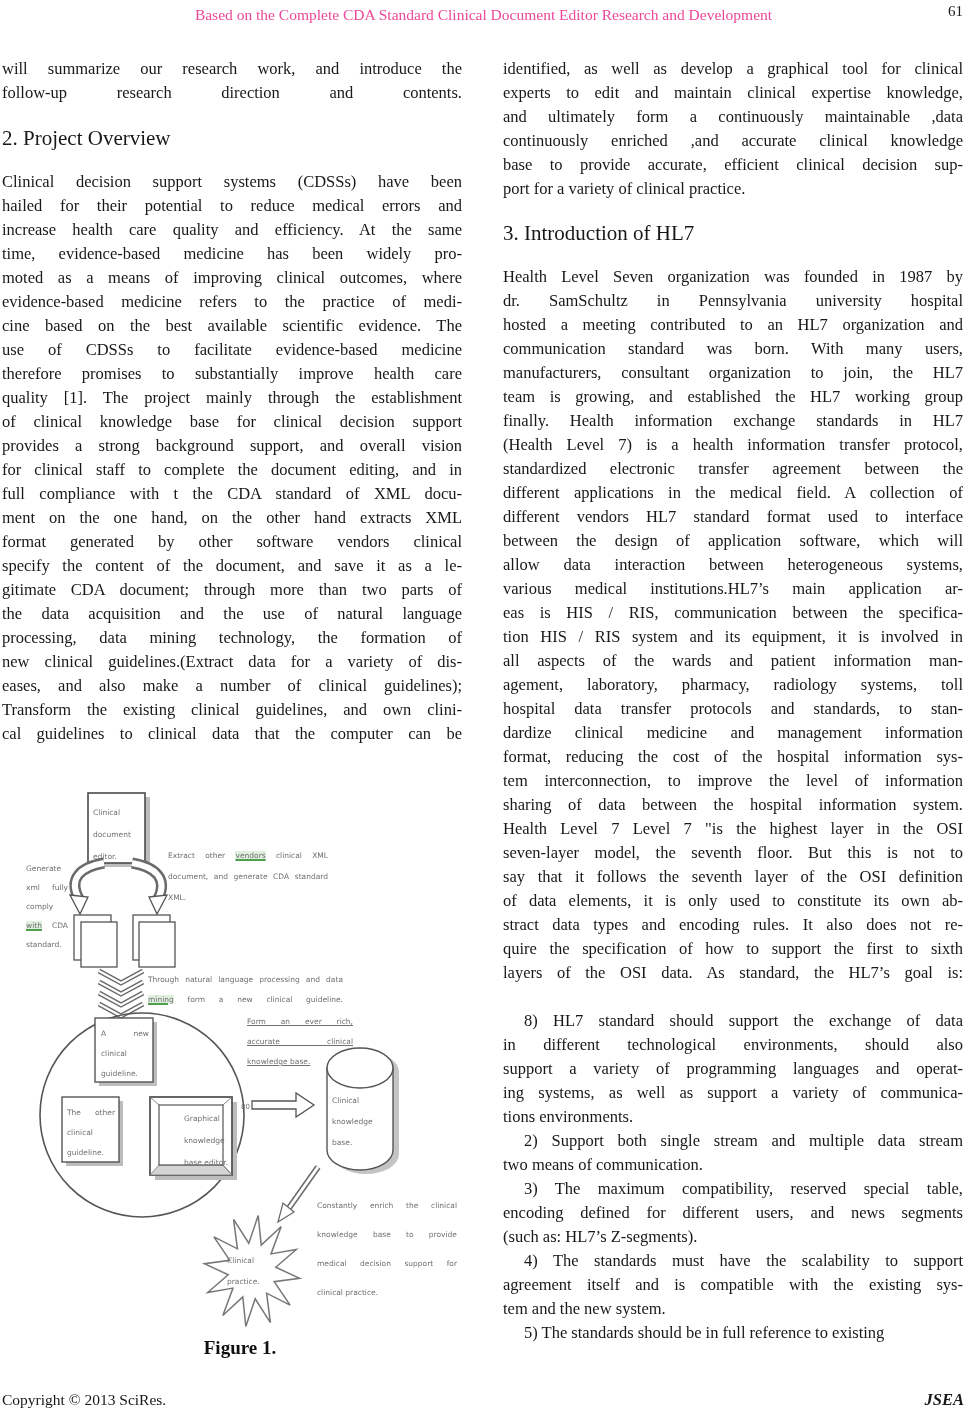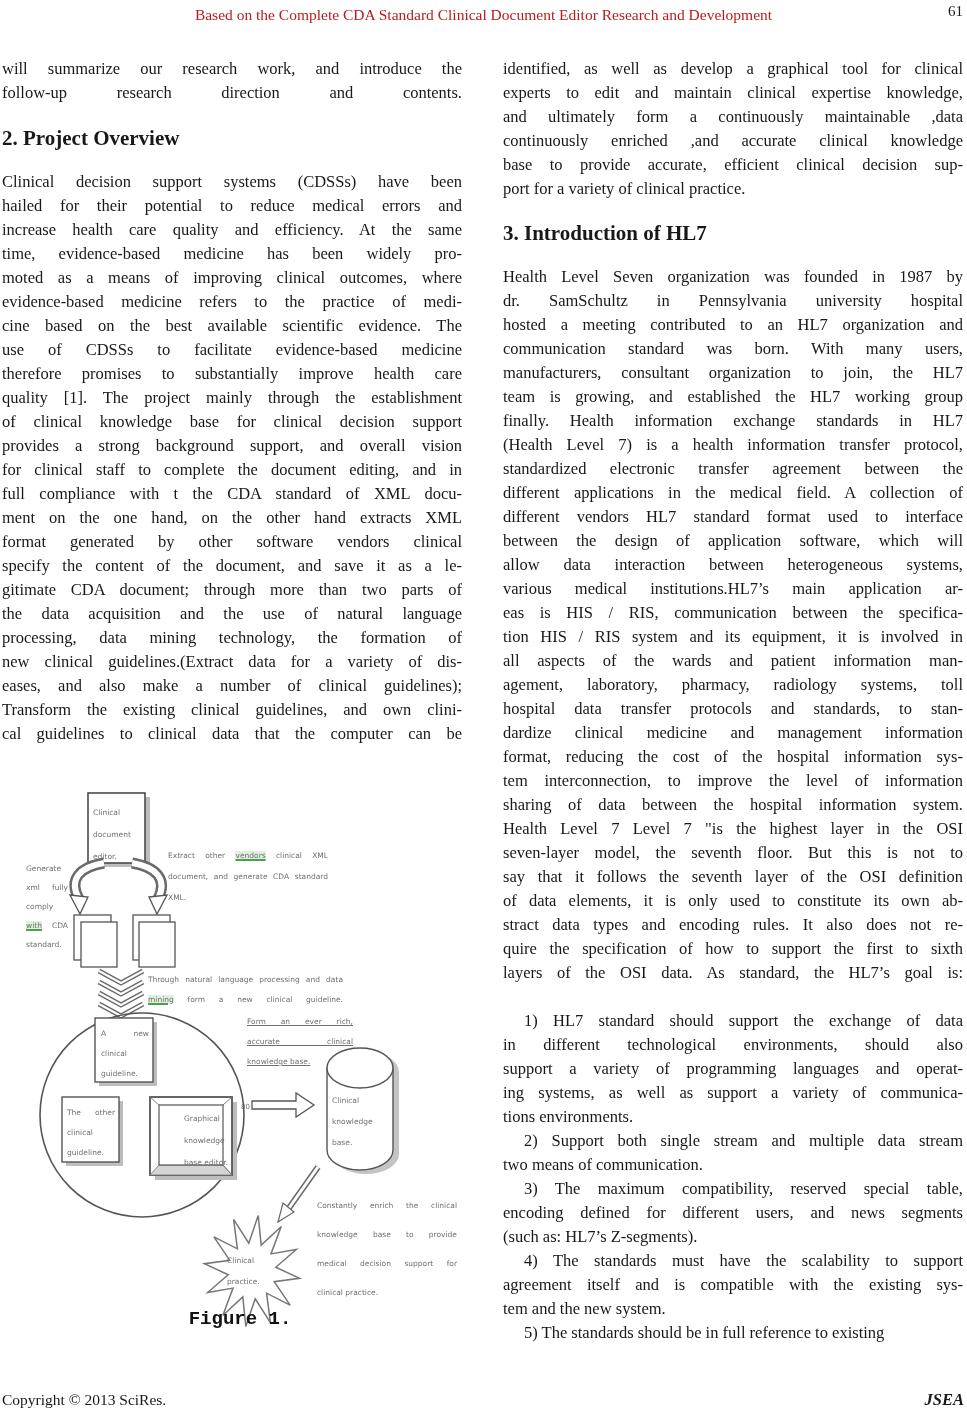--- a/index.html
+++ b/index.html
@@ -10,37 +10,37 @@
     font-family:"Liberation Serif", serif;
     color:#181818;
     overflow:hidden;
   }
   .abs{position:absolute;}
 
   
   .running-head{
     left:0;right:0;top:6px;
     text-align:center;
-    font-size:15.5px;color:#b91c1c;
+    font-size:15.5px;color:#ec4899;
   }
   .page-num{
     right:4px;top:3px;
     font-size:15px;color:#1c1c1c;
   }
   .footer-left{left:2px;top:1391px;font-size:15.5px;}
   .footer-right{right:3px;top:1390px;font-size:16.5px;font-weight:bold;font-style:italic;}
 
   
   .col{width:460px;}
   .body-text{font-size:16.5px;line-height:24px;}
   .line{text-align:justify;text-align-last:justify;}
   .line.last{text-align-last:left;}
   .jall .line.last{text-align-last:justify;}
   .items .line.first{text-indent:21px;}
-  .heading{font-size:21px;font-weight:bold;line-height:28px;white-space:nowrap;}
+  .heading{font-size:21px;font-weight:normal;line-height:28px;white-space:nowrap;}
 
   b{font-weight:bold;}
 
   
   .fig{left:0;top:775px;width:480px;height:600px;}
   .fig svg{position:absolute;left:0;top:0;}
   .fig-label{
     position:absolute;
     font-family:"DejaVu Sans", sans-serif;
     font-size:7.5px;
@@ -50,23 +50,23 @@
   .fig-label .line{text-align:justify;text-align-last:justify;}
   .left-lines .line{text-align:left !important;text-align-last:left !important;}
   .nolast .line.last{text-align-last:left;}
   .gw{
     text-decoration:underline;
     text-decoration-color:#4e9e4e;
     text-decoration-thickness:2px;
     background:rgba(140,200,140,.28);
   }
   .fig-caption{
-    position:absolute;left:0;top:533px;width:480px;
+    position:absolute;left:0;top:562px;width:480px;
     text-align:center;font-weight:bold;font-size:19px;
-    font-family:Liberation Mono, monospace;color:#111;
+    font-family:Liberation Serif, serif;color:#111;
   }
 </style>
 </head>
 <body>
 
 <div class="abs running-head">Based on the Complete CDA Standard Clinical Document Editor Research and Development</div>
 <div class="abs page-num">61</div>
 
 <div class="abs col body-text jall" style="left:2px;top:57px;">
     <div class="line first">will summarize our research work, and introduce the</div>
@@ -275,21 +275,21 @@
     <div class="line">Health Level 7 Level 7 "is the highest layer in the OSI</div>
     <div class="line">seven-layer model, the seventh floor. But this is not to</div>
     <div class="line">say that it follows the seventh layer of the OSI definition</div>
     <div class="line">of data elements, it is only used to constitute its own ab-</div>
     <div class="line">stract data types and encoding rules. It also does not re-</div>
     <div class="line">quire the specification of how to support the first to sixth</div>
     <div class="line last">layers of the OSI data. As standard, the HL7’s goal is:</div>
   </div>
 <div class="abs col body-text items" style="left:503px;top:1009px;">
   <div>
-      <div class="line first">1) HL7 standard should support the exchange of data</div>
+      <div class="line first">8) HL7 standard should support the exchange of data</div>
       <div class="line">in different technological environments, should also</div>
       <div class="line">support a variety of programming languages and operat-</div>
       <div class="line">ing systems, as well as support a variety of communica-</div>
       <div class="line last">tions environments.</div>
     </div>
   <div>
       <div class="line first">2) Support both single stream and multiple data stream</div>
       <div class="line last">two means of communication.</div>
     </div>
   <div>

